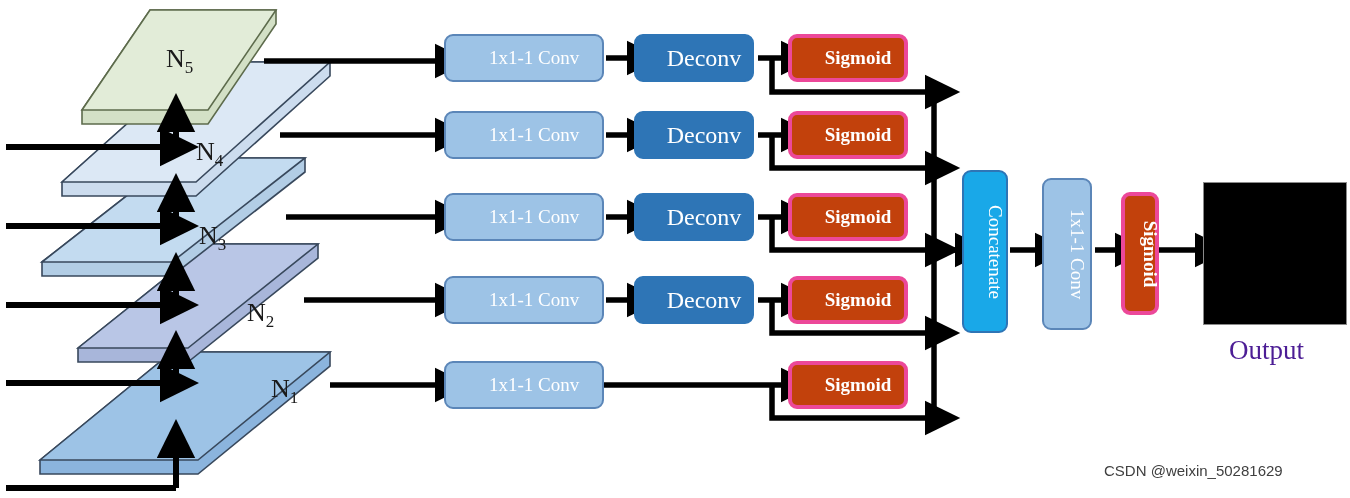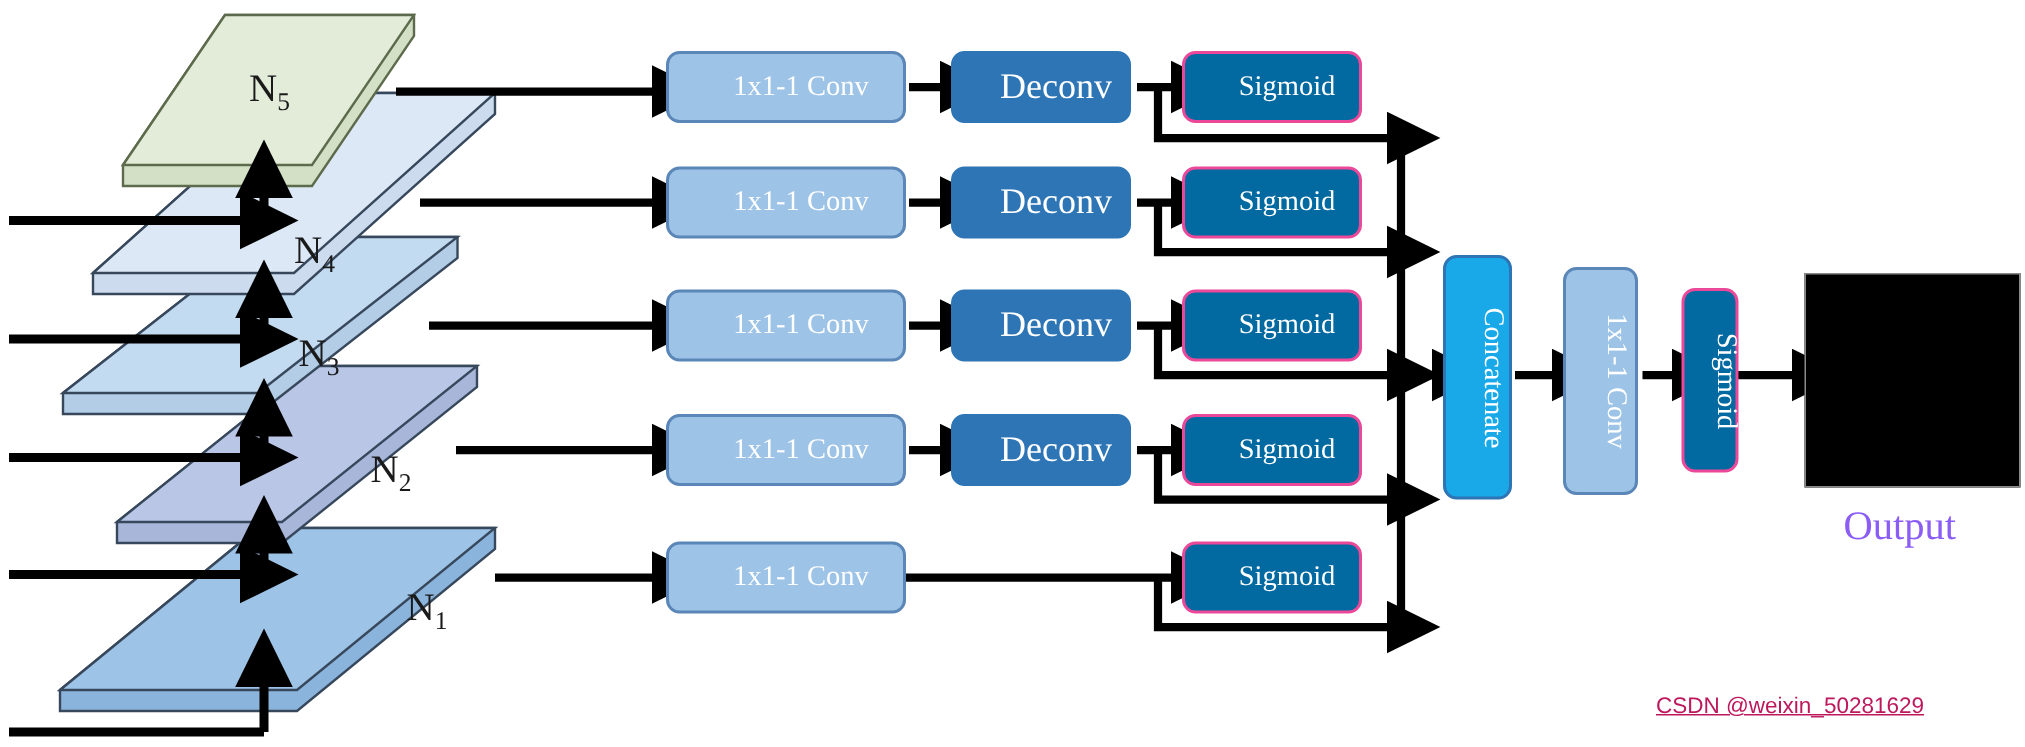--- a/index.html
+++ b/index.html
@@ -9,34 +9,34 @@
   #stage{position:relative;width:1350px;height:377px;background:#fff;}
   svg.layer{position:absolute;left:0;top:0;width:1350px;height:498px;}
 
   .blk{position:absolute;display:flex;align-items:center;justify-content:center;
        box-sizing:border-box;color:#ffffff;text-align:left;
        font-family:"Liberation Serif",serif;padding-left:20px;}
   .blk-conv{background:#9dc3e6;border:2px solid #5b86b8;border-radius:9px;
             font-size:19px;}
   .blk-deconv{background:#2e75b6;border:2px solid #2e75b6;border-radius:9px;
               font-size:24px;}
-  .blk-sig{background:#0369a1;border:2px solid #ec4899;border-radius:9px;
-           font-size:19px;}
+  .blk-sig{background:#c2410c;border:4px solid #ec4899;border-radius:9px;
+           font-size:19px;font-weight:bold;}
   .blk-concat{background:#19a8e8;border:2px solid #2e75b6;border-radius:9px;
               font-size:19px;}
   .vert .inner{transform:rotate(90deg);white-space:nowrap;}
   .outimg{position:absolute;background:#000;border:1px solid #8a8a8a;
           overflow:hidden;}
-  .outlabel{position:absolute;color:#8b5cf6;font-size:27px;
+  .outlabel{position:absolute;color:#4c1d95;font-size:27px;
             font-family:"Liberation Serif",serif;white-space:nowrap;}
   .planelabel{position:absolute;color:#1a1a1a;font-size:26px;
               font-family:"Liberation Serif",serif;white-space:nowrap;}
   .planelabel sub{font-size:17px;}
-  .wm{position:absolute;color:#be185d;font-size:15px;
-      font-family:"Liberation Sans",sans-serif;white-space:nowrap;text-decoration:underline;}
+  .wm{position:absolute;color:#404040;font-size:15px;
+      font-family:"Liberation Sans",sans-serif;white-space:nowrap;}
 </style>
 </head>
 <body>
 
 <div id="stage">
 
   <svg class="layer" viewBox="0 0 1350 498">
     <defs>
       <marker id="ah" markerWidth="9" markerHeight="9" refX="1" refY="3.2" orient="auto" markerUnits="strokeWidth">
         <path d="M0,0 L6.5,3.2 L0,6.4 z" fill="#000"></path>
@@ -138,30 +138,30 @@
                  L1329,227 L1333,228 L1338,229 L1342,232 L1346,236" stroke="#ffffff" stroke-width="3.2" fill="none" stroke-linejoin="round" stroke-linecap="round"></path>
         <path d="M1298,243 L1303,238 L1308,234 L1313,231 L1318,233 L1323,230
                  L1328,231 L1334,234 L1340,239 L1345,245" stroke="#e8e8e8" stroke-width="2.4" fill="none" stroke-linecap="round"></path>
       </g>
     </g>
   </svg>
 
   <div class="planelabel" style="left:166px;top:44px;">
     <span>N</span><sub>5</sub>
   </div>
-  <div class="planelabel" style="left:196px;top:152px;font-family:Liberation Serif, serif;">
+  <div class="planelabel" style="left:196px;top:137px;font-family:Liberation Serif, serif;">
     <span>N</span><sub>4</sub>
   </div>
   <div class="planelabel" style="left:199px;top:221px;">
     <span>N</span><sub>3</sub>
   </div>
   <div class="planelabel" style="left:247px;top:298px;">
     <span>N</span><sub>2</sub>
   </div>
-  <div class="planelabel" style="left:271px;top:390px;text-align:center;">
+  <div class="planelabel" style="left:271px;top:374px;text-align:center;">
     <span>N</span><sub>1</sub>
   </div>
 
   <div class="blk blk-conv" style="left:444px;top:34px;width:160px;height:48px;">1x1-1 Conv</div>
   <div class="blk blk-deconv" style="left:634px;top:34px;width:120px;height:48px;">Deconv</div>
   <div class="blk blk-sig" style="left:788px;top:34px;width:120px;height:48px;">Sigmoid</div>
 
   <div class="blk blk-conv" style="left:444px;top:111px;width:160px;height:48px;">1x1-1 Conv</div>
   <div class="blk blk-deconv" style="left:634px;top:111px;width:120px;height:48px;">Deconv</div>
   <div class="blk blk-sig" style="left:788px;top:111px;width:120px;height:48px;">Sigmoid</div>

